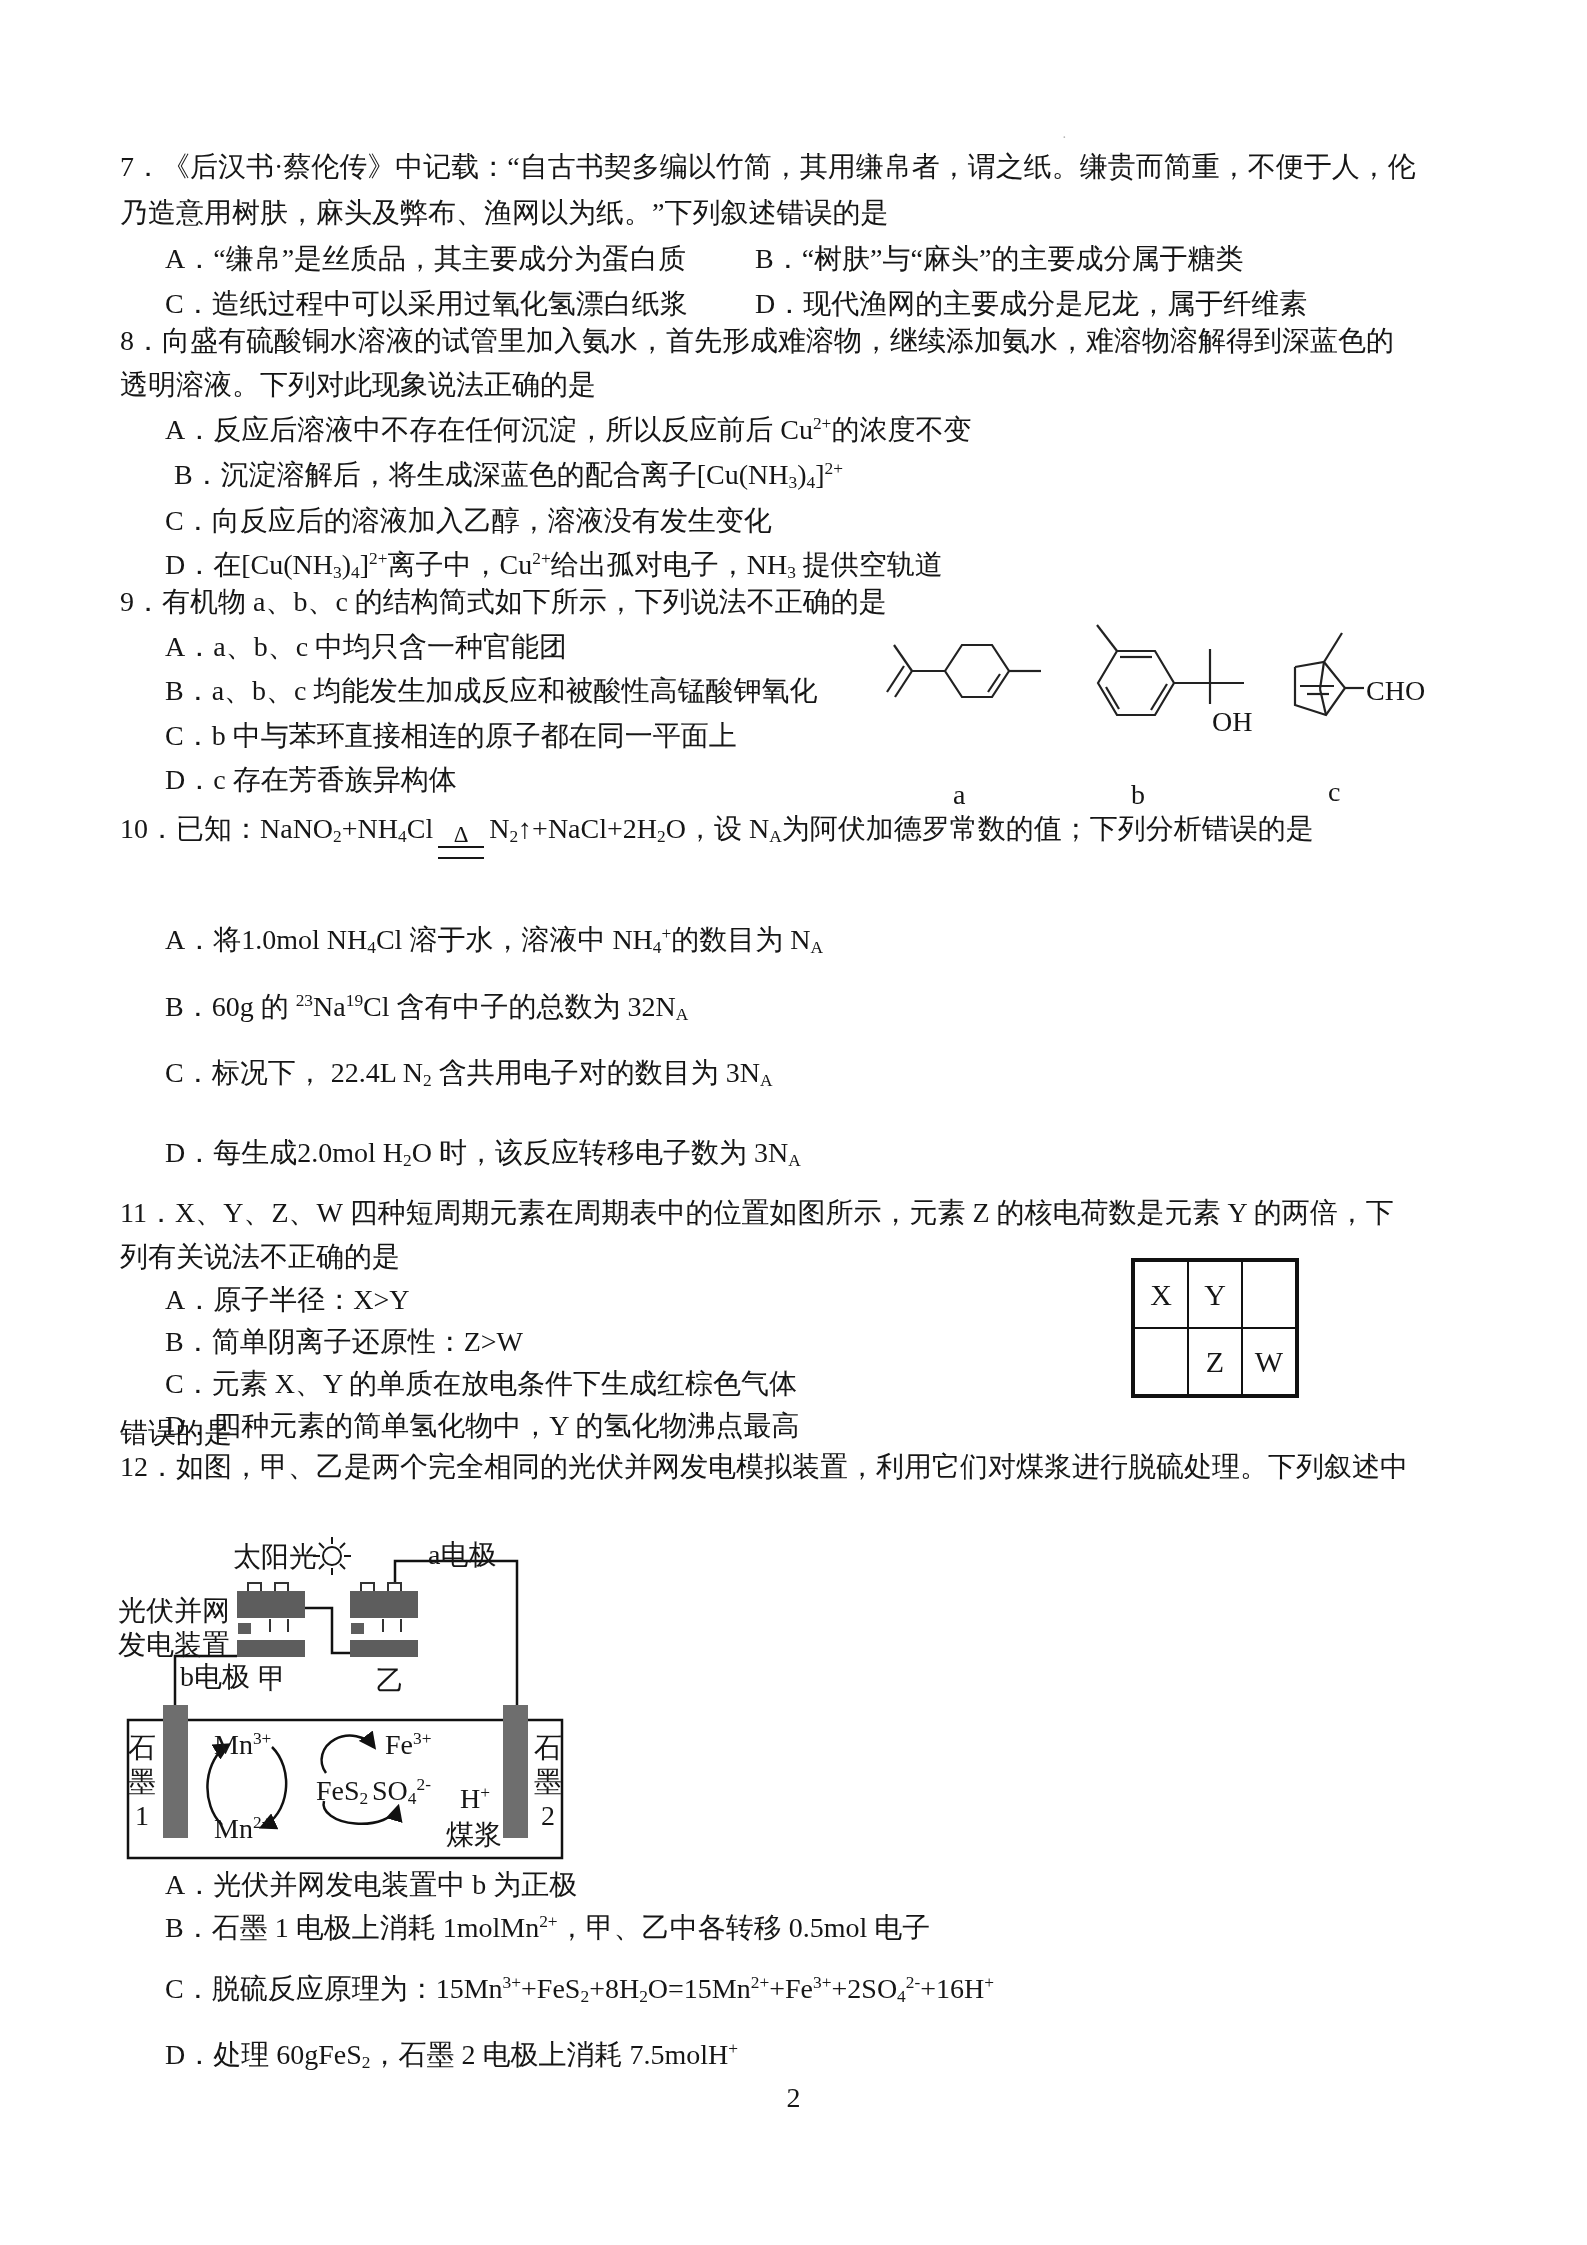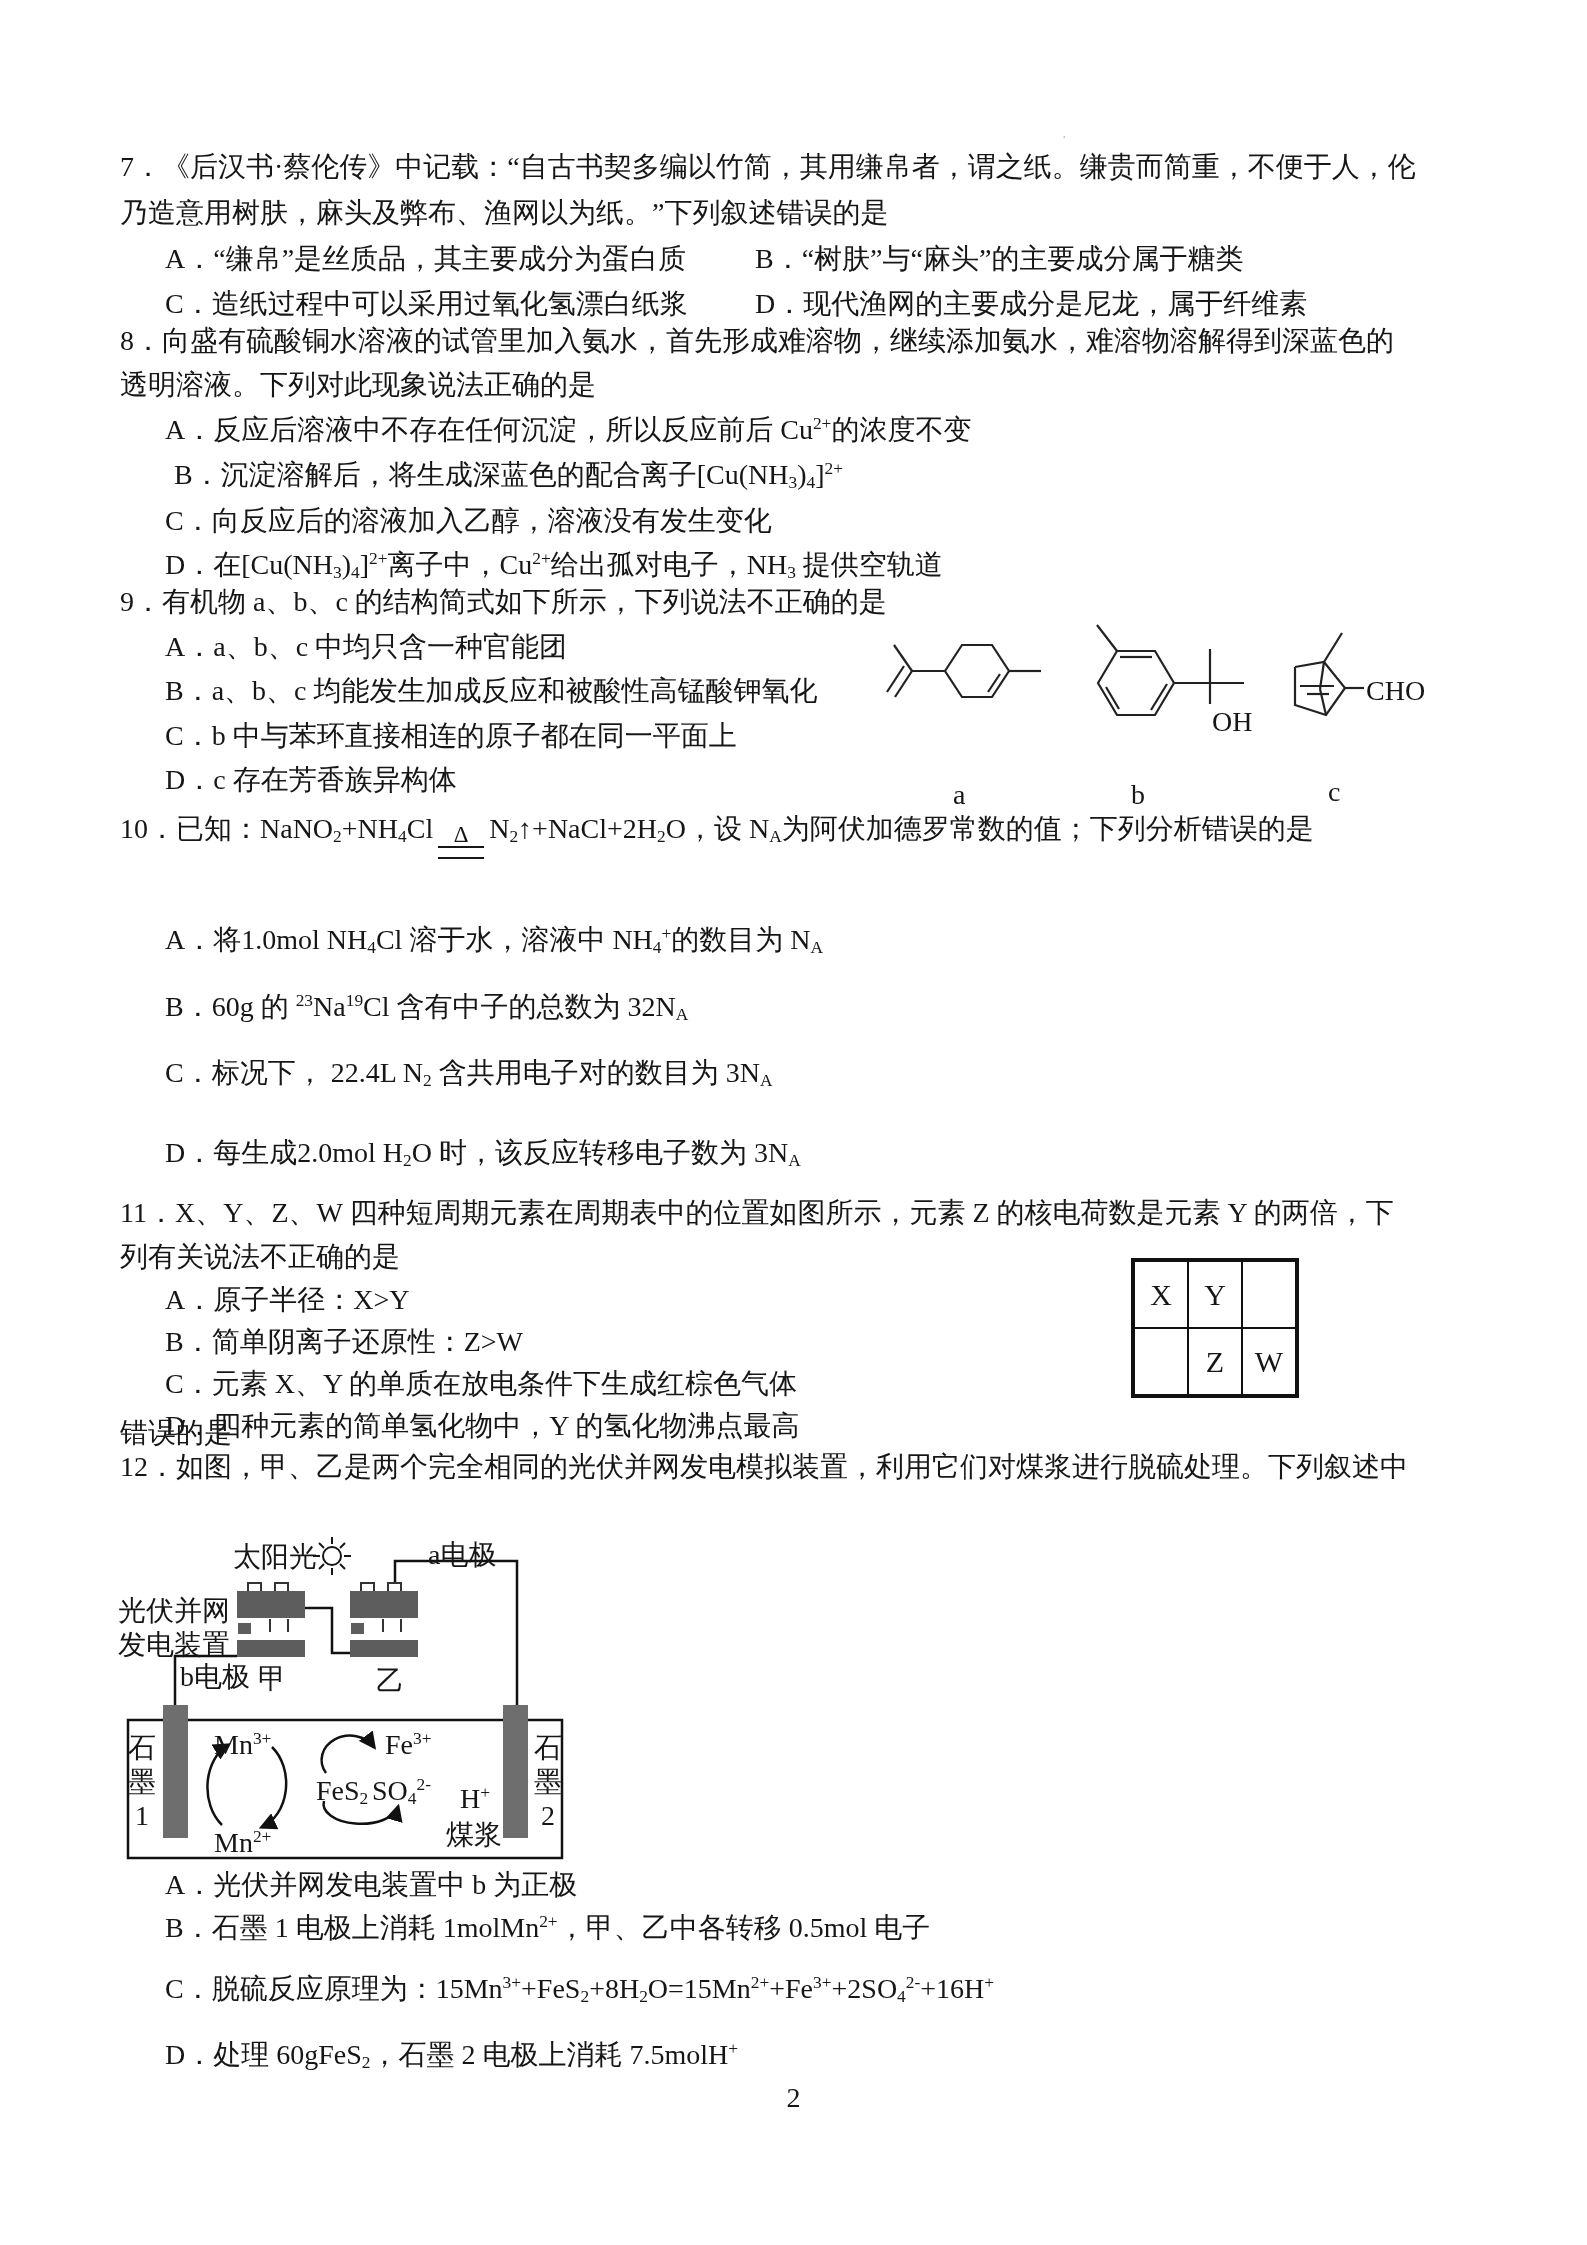--- a/index.html
+++ b/index.html
@@ -183,21 +183,21 @@
     <div class="dlabel" style="left:123px;top:6px;">太阳光</div>
     <div class="dlabel" style="left:318px;top:4px;">a电极</div>
     <div class="dlabel" style="left:8px;top:60px;">光伏并网</div>
     <div class="dlabel" style="left:8px;top:94px;">发电装置</div>
     <div class="dlabel" style="left:70px;top:126px;">b电极</div>
     <div class="dlabel" style="left:148px;top:128px;">甲</div>
     <div class="dlabel" style="left:266px;top:130px;">乙</div>
     <div class="vtext" style="left:16px;top:196px;">石墨1</div>
     <div class="vtext" style="left:422px;top:196px;">石墨2</div>
     <div class="dlabel" style="left:104px;top:194px;">Mn<sup>3+</sup></div>
-    <div class="dlabel" style="left:104px;top:292px;">Mn<sup>2+</sup></div>
+    <div class="dlabel" style="left:104px;top:278px;">Mn<sup>2+</sup></div>
     <div class="dlabel" style="left:206px;top:240px;">FeS<sub>2</sub></div>
     <div class="dlabel" style="left:262px;top:240px;">SO<sub>4</sub><sup>2-</sup></div>
     <div class="dlabel" style="left:275px;top:194px;">Fe<sup>3+</sup></div>
     <div class="dlabel" style="left:350px;top:248px;">H<sup>+</sup></div>
     <div class="dlabel" style="left:336px;top:284px;">煤浆</div>
   </div>
 
   <div class="ln" style="left:165px;top:1868px;">A．光伏并网发电装置中 b 为正极</div>
   <div class="ln" style="left:165px;top:1911px;">B．石墨 1 电极上消耗 1molMn<sup>2+</sup>，甲、乙中各转移 0.5mol 电子</div>
   <div class="ln" style="left:165px;top:1972px;">C．脱硫反应原理为：15Mn<sup>3+</sup>+FeS<sub>2</sub>+8H<sub>2</sub>O=15Mn<sup>2+</sup>+Fe<sup>3+</sup>+2SO<sub>4</sub><sup>2-</sup>+16H<sup>+</sup></div>

